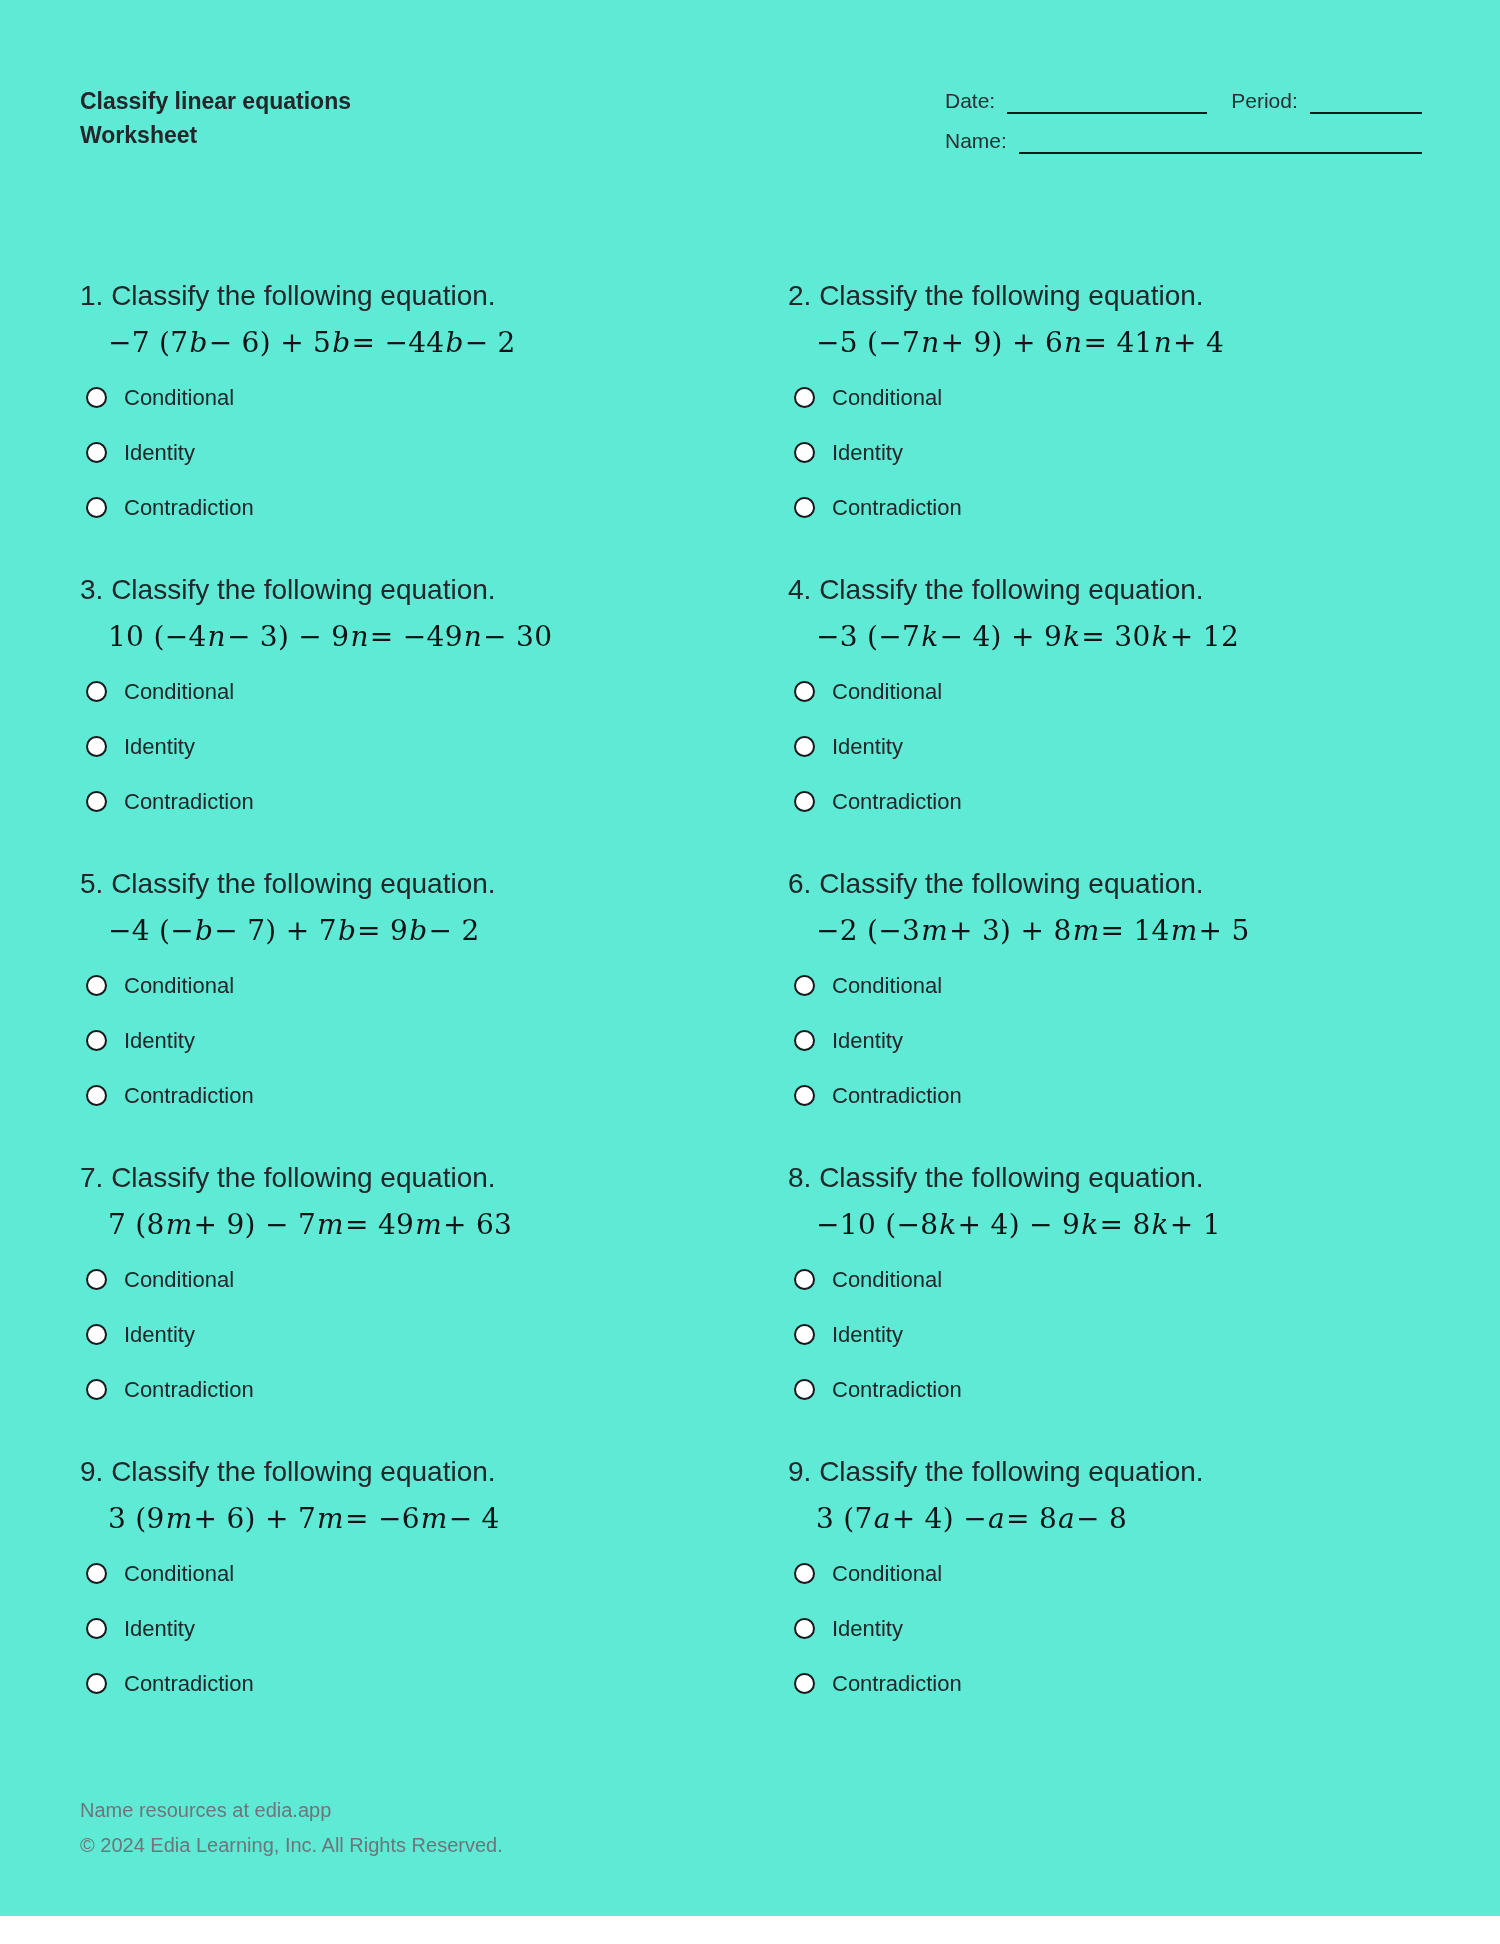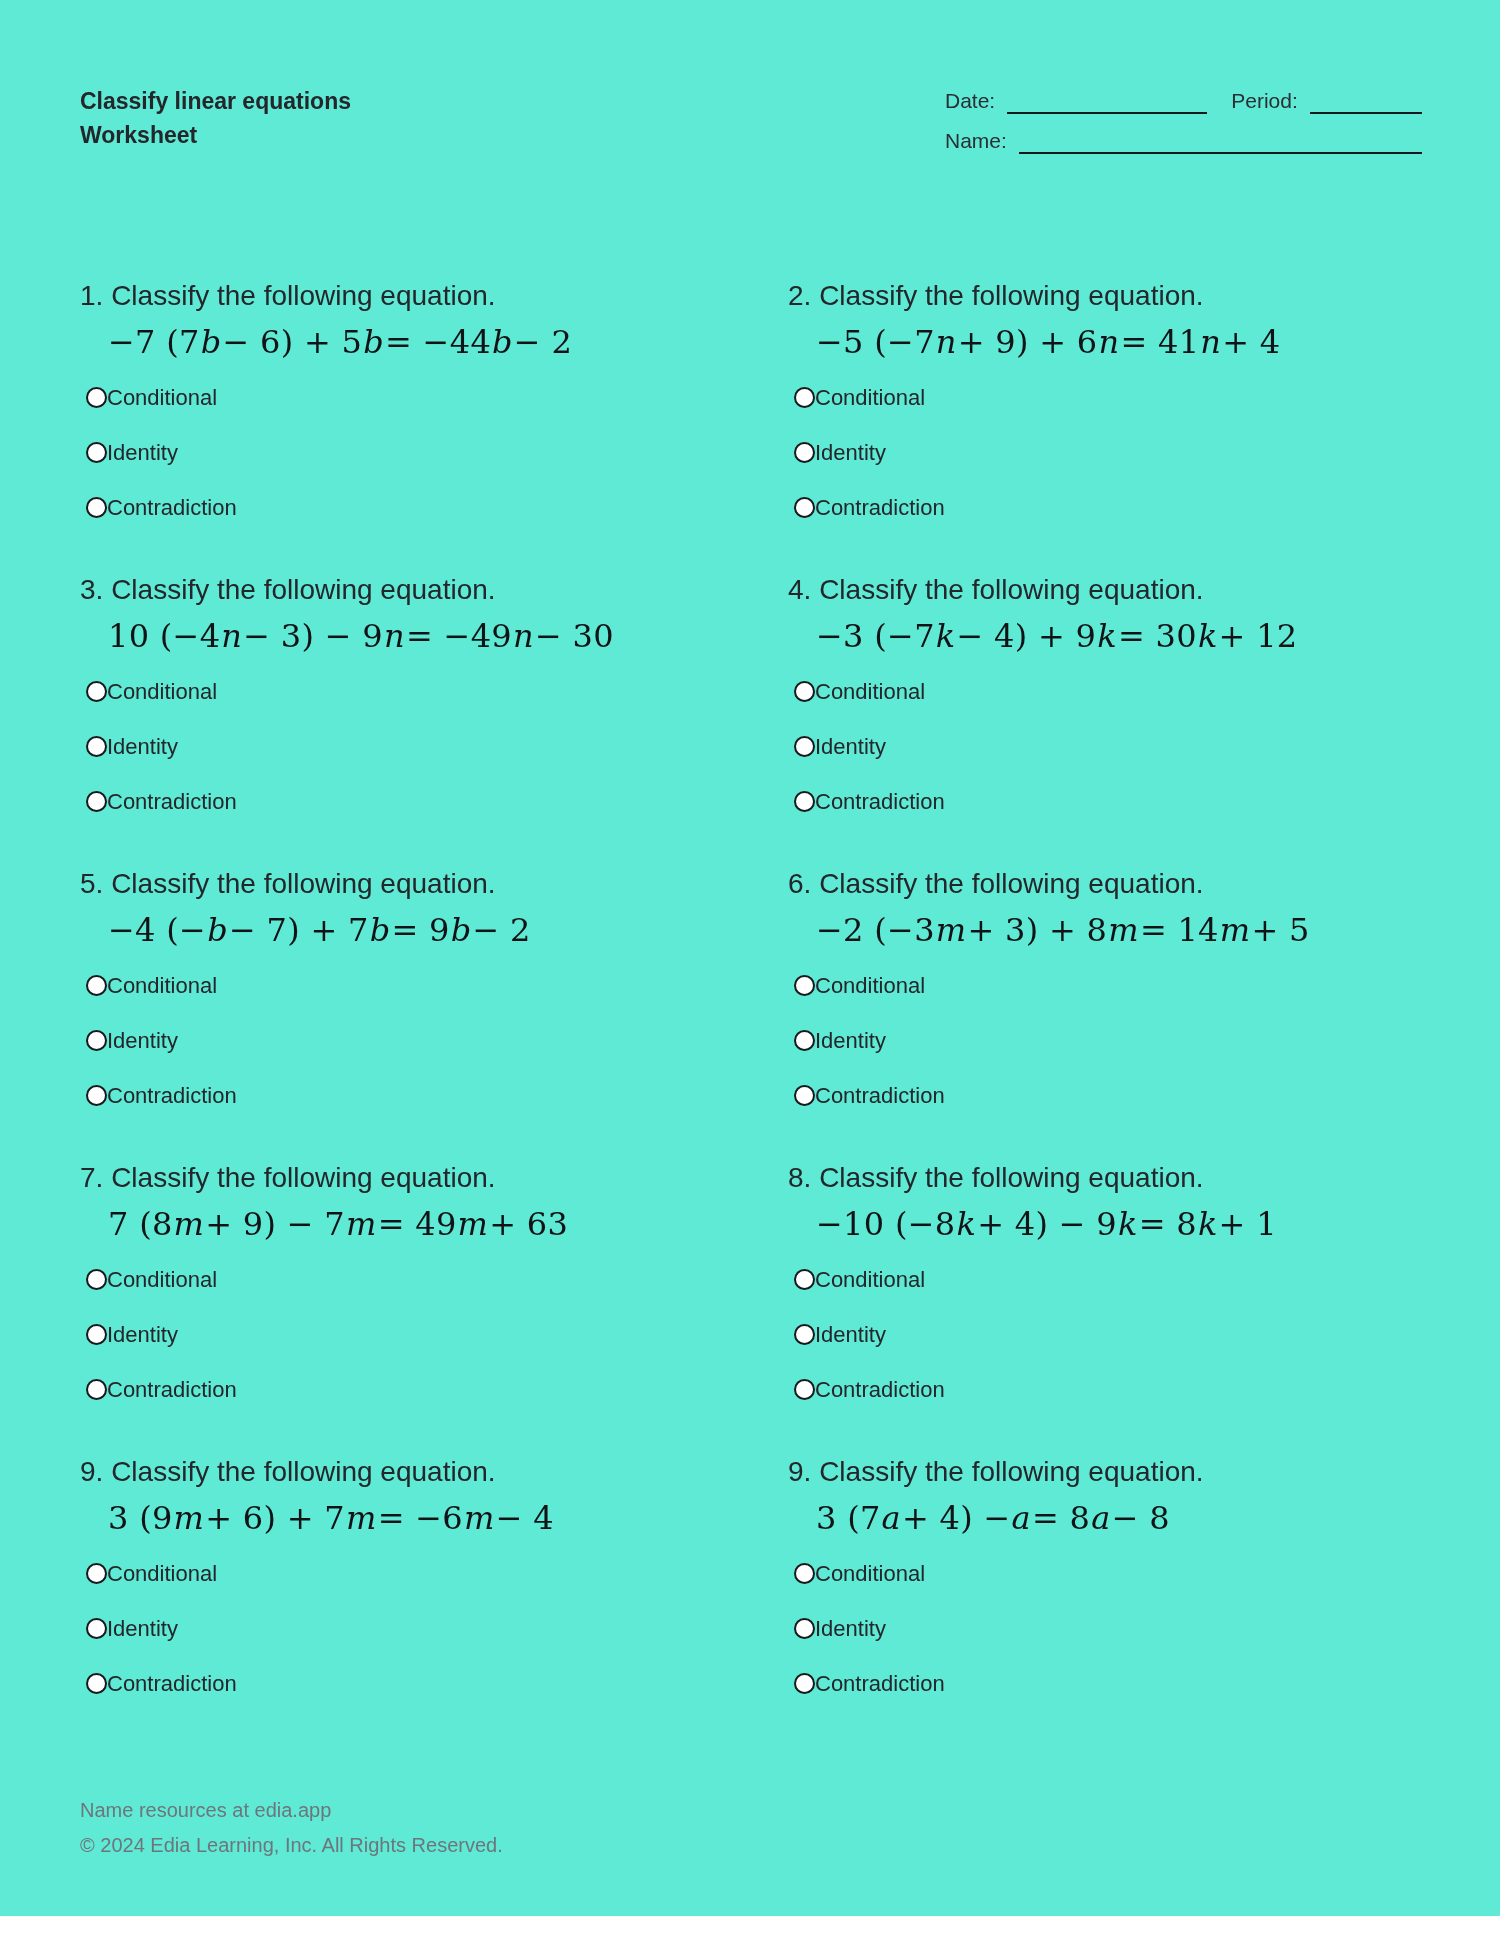--- a/index.html
+++ b/index.html
@@ -65,21 +65,21 @@
     font-size: 28px;
     line-height: 28px;
     color: #23262b;
   }
   .q-equation {
     margin: 12px 0 0 28px;
     height: 40px;
     display: flex;
     align-items: center;
     font-family: "DejaVu Serif", serif;
-    font-size: 32px;
+    font-size: 28px;
     color: #121317;
     letter-spacing: 0.3px;
     white-space: nowrap;
   }
   .q-equation i {
     font-style: italic;
     padding: 0 1px;
   }
   .options { margin-top: 8px; }
   .option-row {
@@ -91,20 +91,21 @@
     flex: 0 0 auto;
     width: 21px;
     height: 21px;
     margin-left: 6px;
     border: 2.4px solid #17191c;
     border-radius: 50%;
     background: #ffffff;
     box-sizing: border-box;
   }
   .option-label {
+    margin-left: 17px;
     font-size: 22px;
     color: #23262b;
   }
 
   
   .footer {
     position: absolute;
     left: 80px;
     top: 1793px;
     font-size: 20px;

